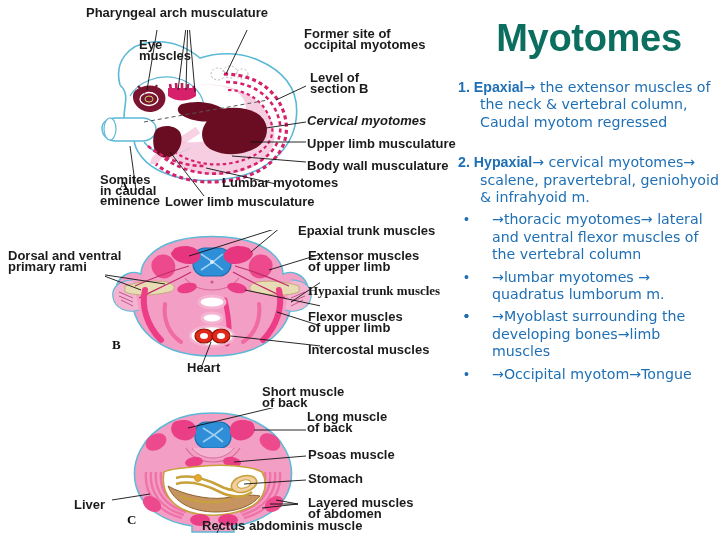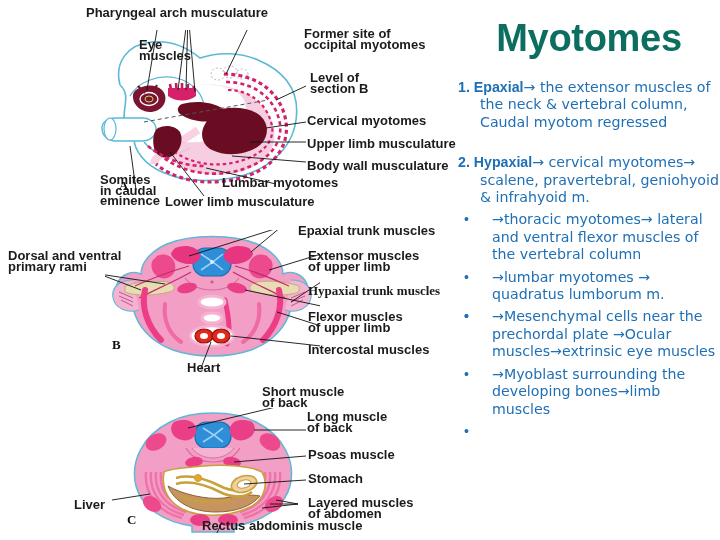--- a/index.html
+++ b/index.html
@@ -177,21 +177,21 @@
       </svg>
     </div>
 
     <div class="lbl" style="left:86px; top:8px;">Pharyngeal arch musculature</div>
     <div class="lbl" style="left:131px; top:40px;padding-left:8px;">Eye
 muscles</div>
     <div class="lbl" style="left:304px; top:29px;">Former site of
 occipital myotomes</div>
     <div class="lbl" style="left:310px; top:73px;">Level of
 section B</div>
-    <div class="lbl" style="left:307px; top:116px;">Cervical myotomes</div>
+    <div class="lbl" style="left:307px; top:116px;font-style:italic;">Cervical myotomes</div>
     <div class="lbl" style="left:307px; top:139px;">Upper limb musculature</div>
     <div class="lbl" style="left:307px; top:161px;text-align:center;">Body wall musculature</div>
     <div class="lbl" style="left:222px; top:178px;">Lumbar myotomes</div>
     <div class="lbl" style="left:165px; top:197px;">Lower limb musculature</div>
     <div class="lbl" style="left:100px; top:175px;">Somites
 in caudal
 eminence</div>
     <div class="panel-letter" style="left:119px; top:178px;">A</div>
 
     <div class="fig" style="left:105px; top:230px; width:215px; height:140px;">
@@ -357,19 +357,19 @@
   </div>
 
   <div id="text-col">
     <div id="slide-title">Myotomes</div>
     <div id="body-list">
         <div class="para numbered"><span class="lead">1.</span> <span class="lead">Epaxial</span><span class="arrow">→ the extensor muscles of the neck &amp; vertebral column, Caudal myotom regressed</span></div>
         <div class="para numbered"><span class="lead">2.</span> <span class="lead">Hypaxial</span><span class="arrow">→ cervical myotomes→ scalene, pravertebral, geniohyoid &amp; infrahyoid m.</span></div>
         <div class="para bulleted"><span class="bullet">•</span><span class="arrow">→thoracic myotomes→ lateral and ventral flexor muscles of the vertebral column</span></div>
         <div class="para bulleted"><span class="bullet">•</span><span class="arrow">→lumbar myotomes → quadratus lumborum m.</span></div>
         <div class="para bulleted"><span class="bullet">•</span></div>
-        <div class="para bulleted"><span class="bullet">•</span><span class="arrow">→Mesenchymal cells near the prechordal plate →Ocular muscles→extrinsic eye muscles</span></div>
+        <div class="para bulleted"><span class="bullet">•</span></div>
         <div class="para bulleted"><span class="bullet">•</span><span class="arrow">→Myoblast surrounding the developing bones→limb muscles</span></div>
-        <div class="para bulleted"><span class="bullet">•</span></div>
+        <div class="para bulleted"><span class="bullet">•</span><span class="arrow">→Occipital myotom→Tongue</span></div>
       </div>
   </div>
 
 </div>
 
 </body></html>

